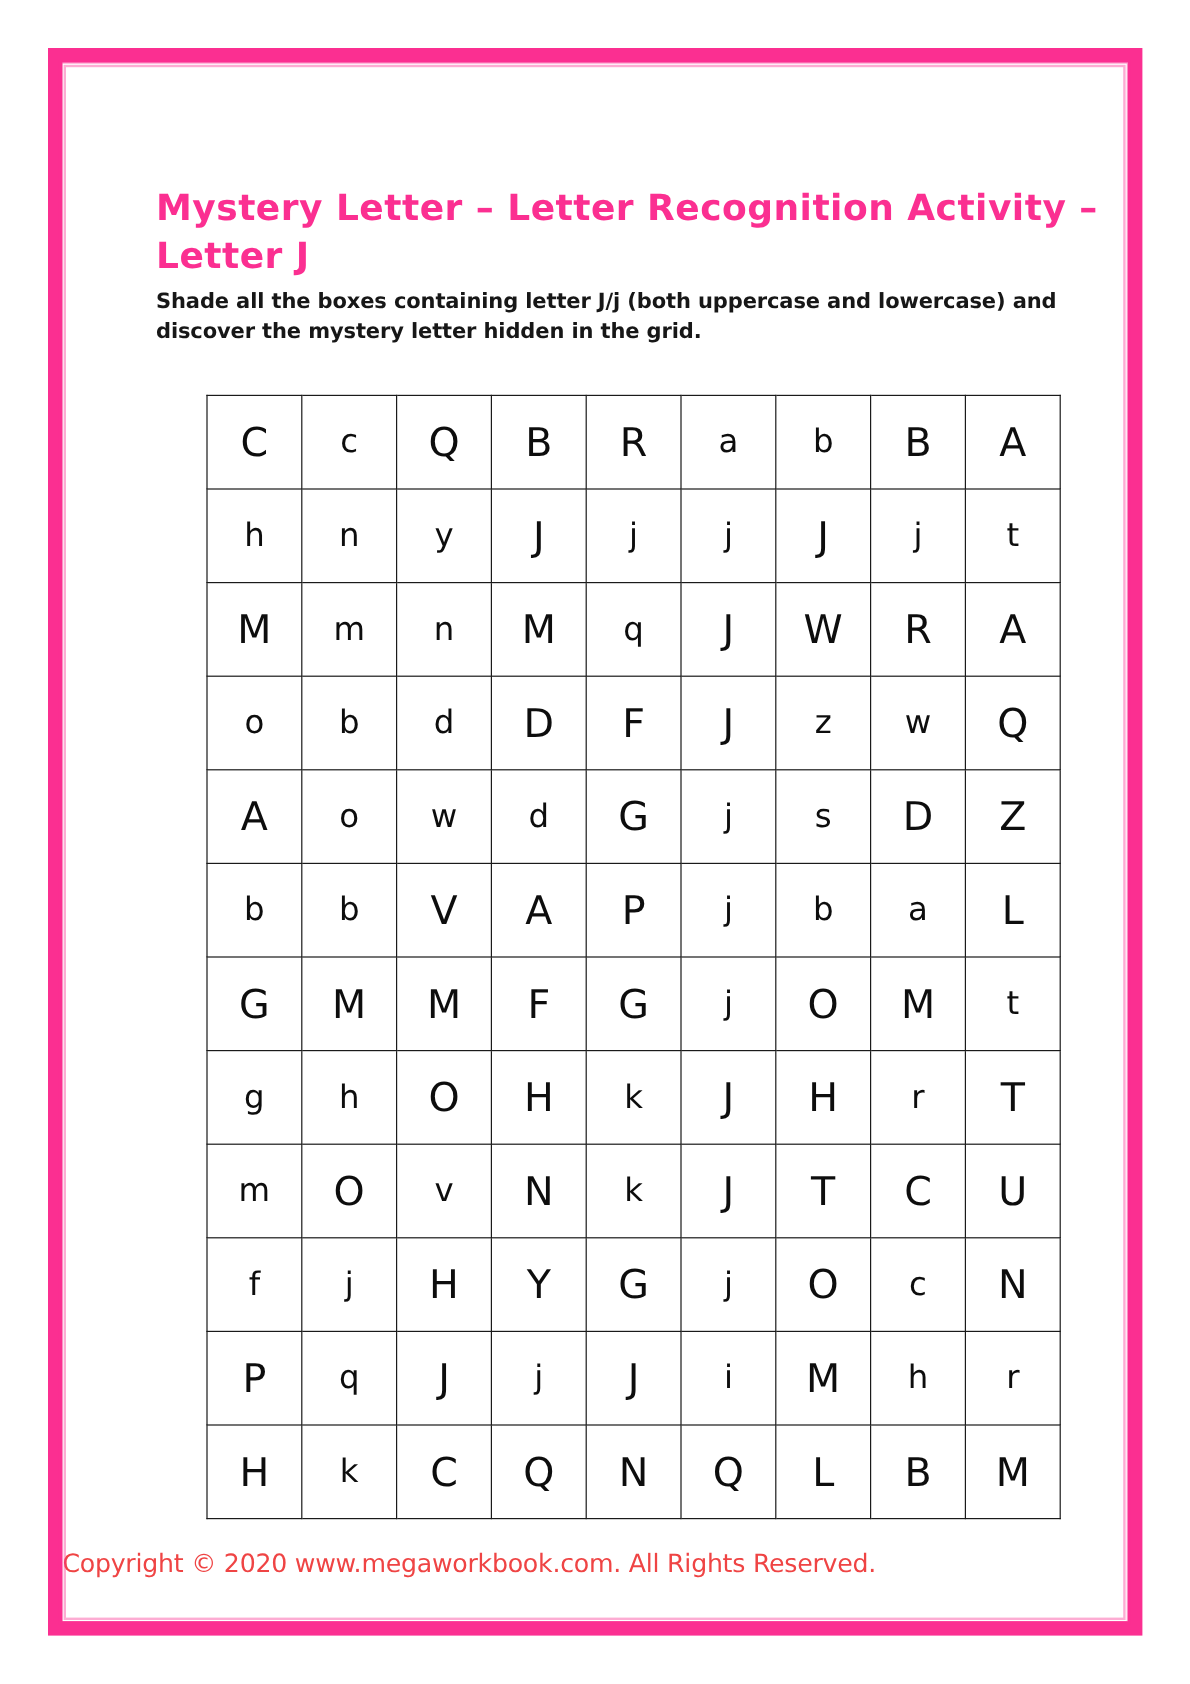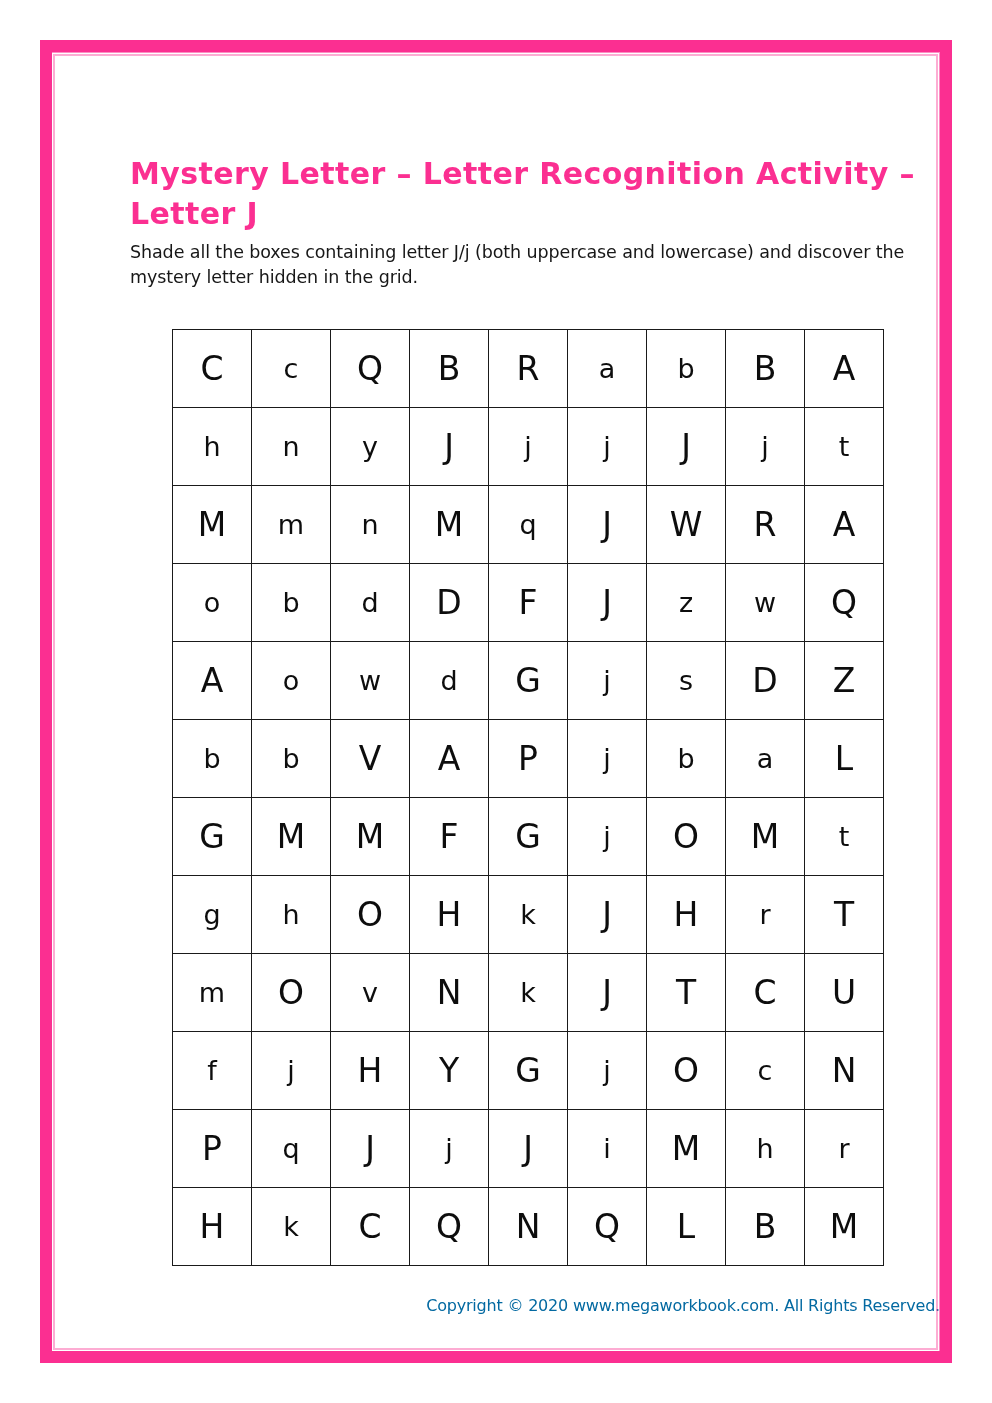--- a/index.html
+++ b/index.html
@@ -71,21 +71,21 @@
     font-size: 30px;
     font-weight: bold;
     line-height: 1.33;
     letter-spacing: 0.4px;
     color: #fb2f91;
   }
   .worksheet-instructions {
     margin: 6px 0 0 0;
     font-family: "DejaVu Sans", sans-serif;
     font-size: 17.5px;
-    font-weight: normal;
+    font-weight: bold;
     line-height: 1.42;
     color: #171717;
     letter-spacing: -0.1px;
   }
 
   
   .grid-wrap {
     position: absolute;
     left: 120px;
     top: 277px;
@@ -111,24 +111,24 @@
   table.letter-grid td.lower {
     font-size: 27px;
   }
 
   
   .footer {
     position: absolute;
     left: 0;
     right: 0;
     bottom: 36px;
-    text-align: right;
-    font-family: "DejaVu Sans", sans-serif;
-    font-size: 16px;
-    color: #0369a1;
+    text-align: left;
+    font-family: "DejaVu Sans", sans-serif;
+    font-size: 21px;
+    color: #ef4444;
     letter-spacing: -0.2px;
   }
 </style>
 </head>
 <body>
 
 <div class="page">
   <div class="frame">
     <div class="content">
 

